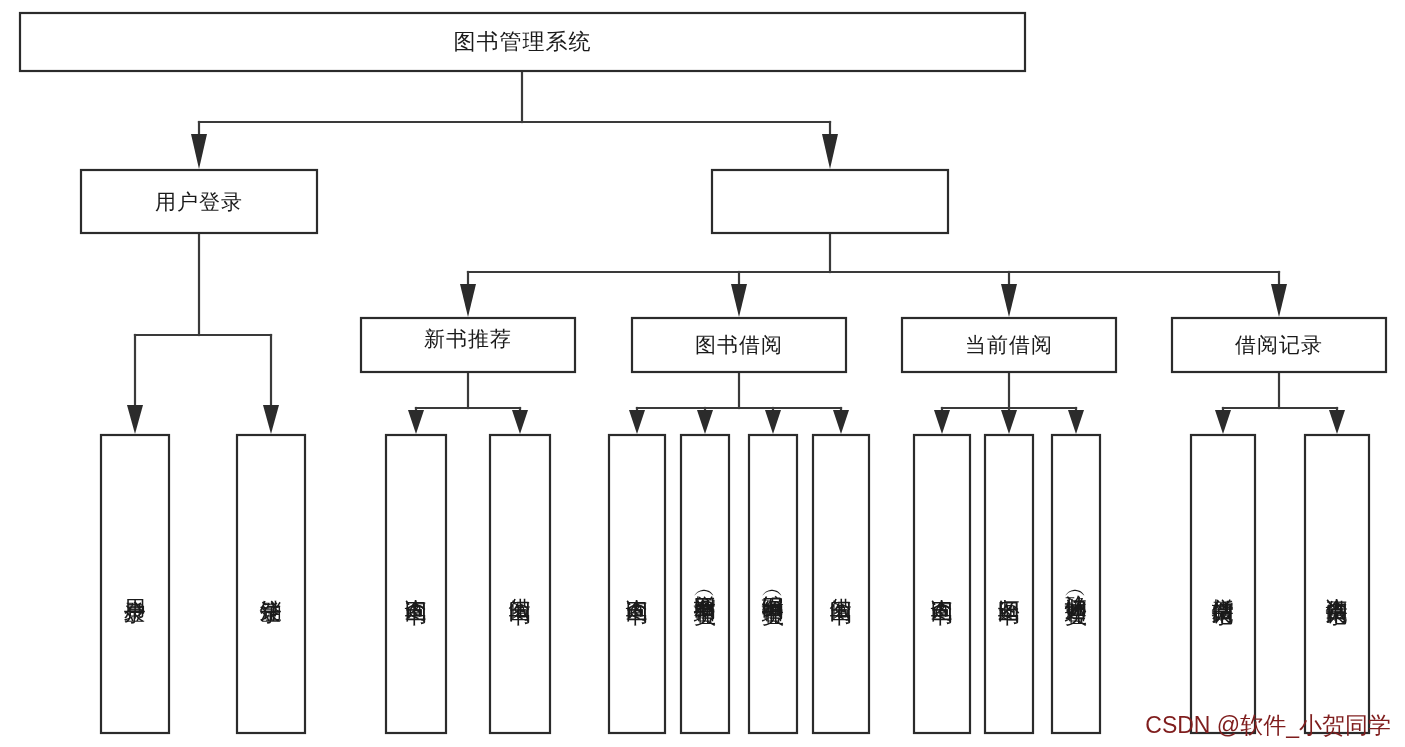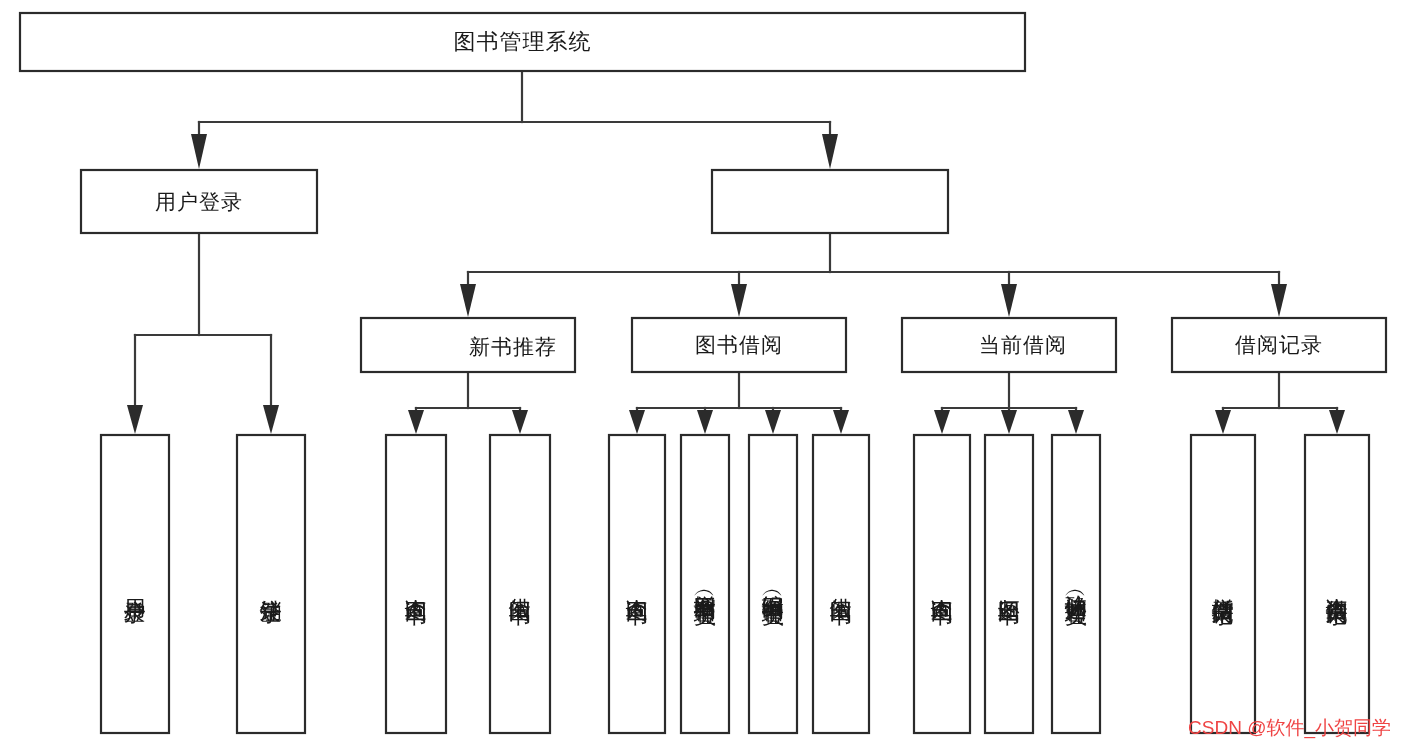--- a/index.html
+++ b/index.html
@@ -40,22 +40,22 @@
   }
   .arrow-head {
     fill: #2b2b2b;
     stroke: none;
   }
   .watermark-text {
     position: absolute;
     right: 14px;
     bottom: 6px;
     font-family: "Liberation Sans", "DejaVu Sans", sans-serif;
-    font-size: 19px;
-    color: #ef4444;
+    font-size: 23px;
+    color: #7f1d1d;
     white-space: nowrap;
     user-select: none;
   }
   .vlabel-wrap {
     position: absolute;
     display: flex;
     align-items: center;
     justify-content: center;
     pointer-events: none;
   }
@@ -199,27 +199,27 @@
   </svg>
 
   <div class="hlabel-wrap" style="left:20px; top:13px; width:1005px; height:58px;">
     <span class="hlabel-inner title-inner">图书管理系统</span>
   </div>
 
   <div class="hlabel-wrap" style="left:81px; top:170px; width:236px; height:63px;">
     <span class="hlabel-inner">用户登录</span>
   </div>
 
-  <div class="hlabel-wrap" style="left:361px; top:320px; width:214px; height:54px;padding-left:45px;">
+  <div class="hlabel-wrap" style="left:361px; top:312px; width:214px; height:54px;">
     <span class="hlabel-inner">新书推荐</span>
   </div>
   <div class="hlabel-wrap" style="left:632px; top:318px; width:214px; height:54px;border-radius:12px;">
     <span class="hlabel-inner">图书借阅</span>
   </div>
-  <div class="hlabel-wrap" style="left:902px; top:318px; width:214px; height:54px;padding-left:14px;">
+  <div class="hlabel-wrap" style="left:902px; top:318px; width:214px; height:54px;">
     <span class="hlabel-inner">当前借阅</span>
   </div>
   <div class="hlabel-wrap" style="left:1172px; top:318px; width:214px; height:54px;justify-content:center;">
     <span class="hlabel-inner">借阅记录</span>
   </div>
 
   <div class="vlabel-wrap" style="left:101px; top:485px; width:68px; height:198px;">
     <span class="vlabel-inner">用户登录</span>
   </div>
   <div class="vlabel-wrap" style="left:237px; top:485px; width:68px; height:198px;">

